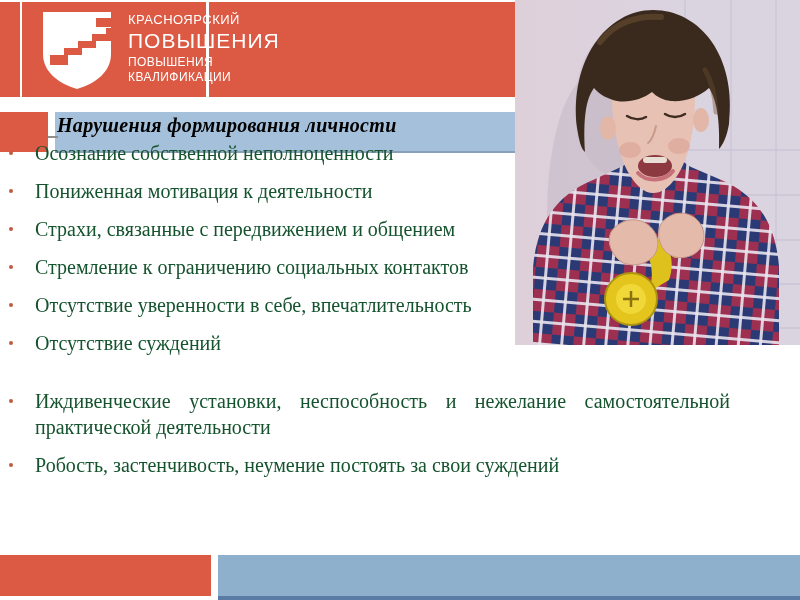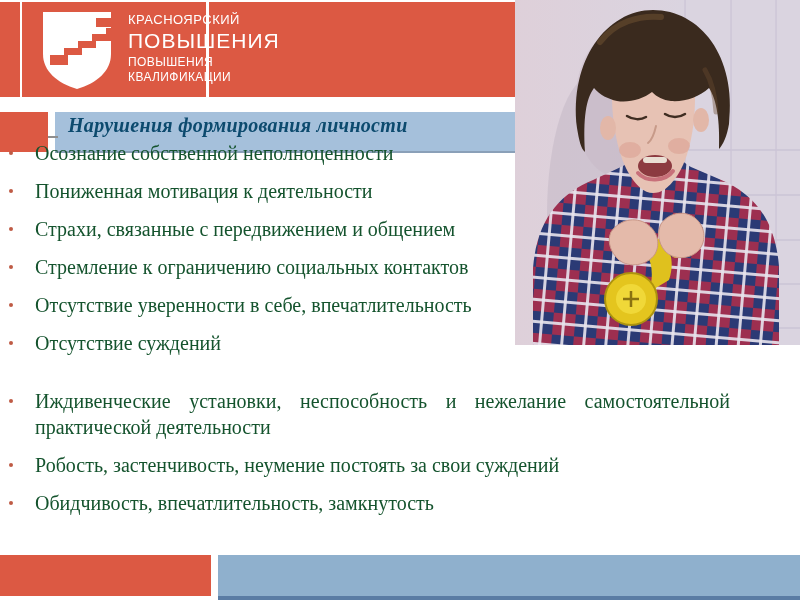--- a/index.html
+++ b/index.html
@@ -18,22 +18,22 @@
   .logo-l3{font-size:12px;letter-spacing:.4px;margin-bottom:3px;}
   .logo-l4{font-size:12px;letter-spacing:.4px;}
   
   .accent-square{position:absolute;left:0;top:112px;width:48px;height:40px;background:#DC5943;z-index:2;}
   .accent-tick{position:absolute;left:48px;top:136px;width:10px;height:2px;background:#8f8f8f;z-index:2;}
   .title-band{
     position:absolute;left:55px;top:112px;width:460px;height:39px;background:#A5C0DB;
     border-bottom:2px solid #8AA0B8;z-index:1;
   }
   .title-band span{
-    display:block;padding:2px 0 0 13px;font-size:20px;font-weight:bold;font-style:italic;
-    color:#0c4a6e;letter-spacing:.3px;
+    display:block;padding:2px 0 0 2px;font-size:20px;font-weight:bold;font-style:italic;
+    color:#000000;letter-spacing:.3px;
   }
   
   .symptom-list{
     position:absolute;left:0;top:140px;width:790px;margin:0;padding:0;list-style:none;z-index:3;
   }
   .symptom-list li{
     position:relative;padding-left:35px;margin:0 0 12px 0;
     font-size:20px;line-height:26px;color:#14532d;
   }
   .symptom-list li::before{
@@ -76,21 +76,20 @@
 
   <ul class="symptom-list">
       <li>Осознание собственной неполноценности</li>
       <li>Пониженная мотивация к деятельности</li>
       <li>Страхи, связанные с передвижением и общением</li>
       <li>Стремление к ограничению социальных контактов</li>
       <li>Отсутствие уверенности в себе, впечатлительность</li>
       <li>Отсутствие суждений</li>
       <li>Иждивенческие установки, неспособность и нежелание самостоятельной практической деятельности</li>
       <li>Робость, застенчивость, неумение постоять за свои суждений</li>
-      <li>Обидчивость, впечатлительность, замкнутость</li>
     </ul>
 
   <div class="photo">
     <svg viewBox="0 0 285 345" width="285" height="345" xmlns="http://www.w3.org/2000/svg">
       <defs>
         <pattern id="plaid" width="44" height="44" patternUnits="userSpaceOnUse" patternTransform="rotate(5 0 0)">
           <rect width="44" height="44" fill="#9D2F50"></rect>
           <rect x="0" y="0" width="22" height="22" fill="#2B3A75"></rect>
           <rect x="22" y="22" width="22" height="22" fill="#2B3A75"></rect>
           <rect x="0" y="9" width="44" height="3" fill="#E8E4EE" opacity="0.9"></rect>

